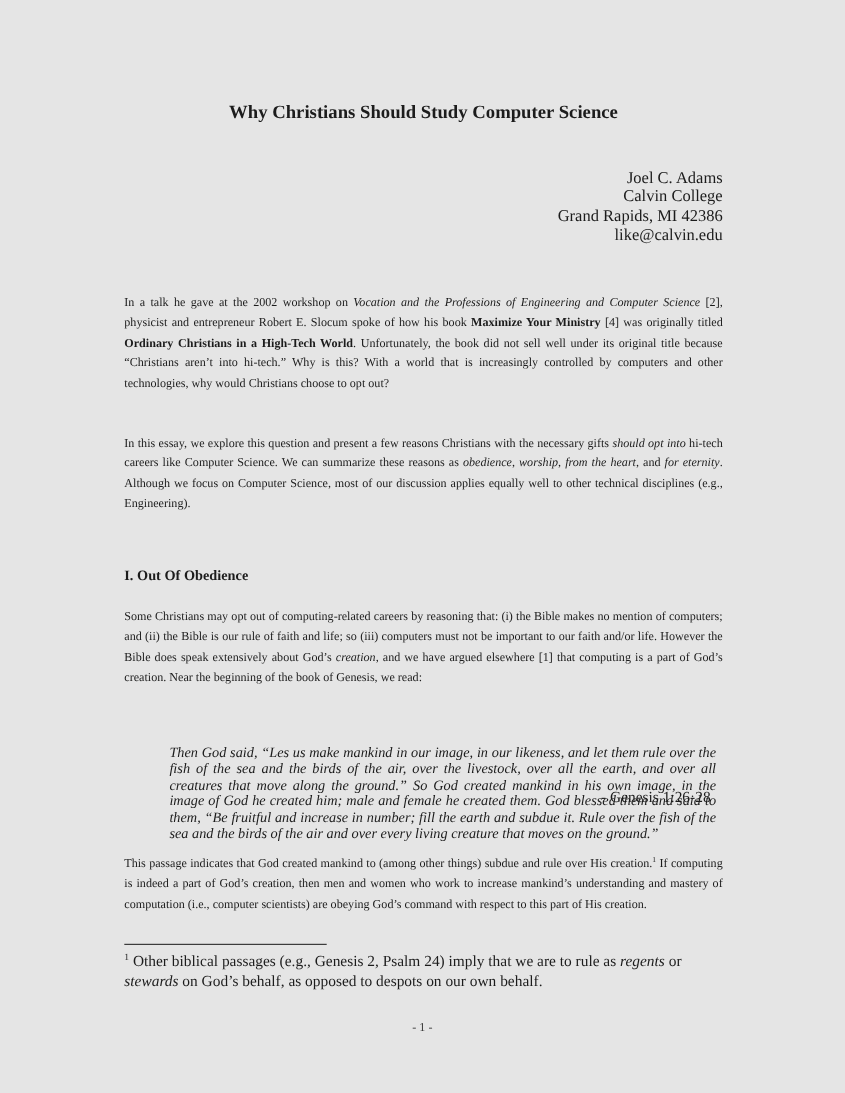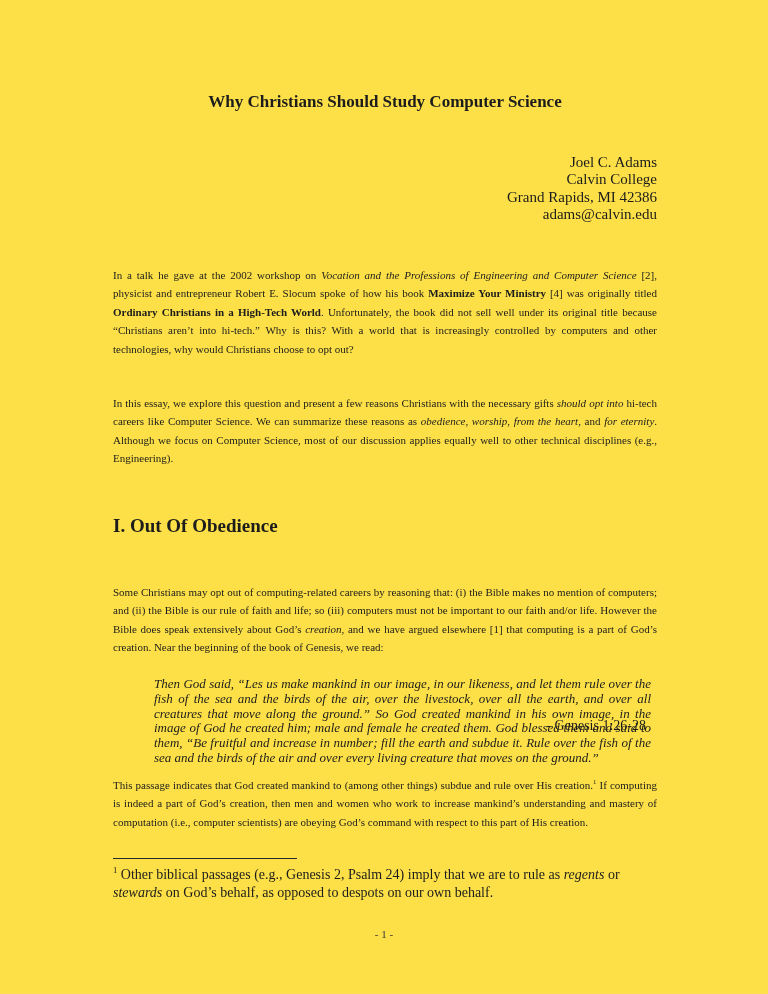--- a/index.html
+++ b/index.html
@@ -4,21 +4,21 @@
 <style>
   html, body {
     margin: 0;
     padding: 0;
     background: #ffffff;
   }
   .page {
     position: relative;
     width: 768px;
     height: 994px;
-    background: #fde047;
+    background: #e5e5e5;
     font-family: "Liberation Serif", "DejaVu Serif", serif;
     color: #1c1c1c;
     overflow: hidden;
   }
   .abs { position: absolute; left: 113px; width: 544px; }
 
   .title-block {
     top: 91px;
     text-align: center;
     font-weight: bold;
@@ -32,27 +32,27 @@
     line-height: 17.4px;
   }
   .body-par {
     margin: 0;
     font-size: 11px;
     line-height: 18.4px;
     text-align: justify;
   }
   .p1 { top: 266px; }
   .p2 { top: 394px; }
-  .p3 { top: 552px; margin-top: 31px; }
+  .p3 { top: 552px; }
   .p4 { top: 776px; font-family: Liberation Serif, serif; }
 
   .section-heading {
     top: 515px;
     margin: 0;
-    font-size: 19px;
+    font-size: 13px;
     font-weight: bold;
   }
   .scripture-quote {
     top: 659px;
     left: 136px;
     width: 497px;
     margin: 18px;
     font-size: 13px;
     line-height: 14.8px;
     font-style: italic;
@@ -99,21 +99,21 @@
 <div class="page">
 
   <header class="abs title-block">
     <div>Why Christians Should Study Computer Science</div>
   </header>
 
   <div class="abs author-block">
     <div>Joel C. Adams</div>
     <div>Calvin College</div>
     <div>Grand Rapids, MI 42386</div>
-    <div>adams@calvin.edu</div>
+    <div>like@calvin.edu</div>
   </div>
 
   <p class="abs body-par p1"><span class="run-normal">In a talk he gave at the 2002 workshop on </span><span class="run-italic">Vocation and the Professions of Engineering and Computer Science</span><span class="run-normal"> [2], physicist and entrepreneur Robert E. Slocum spoke of how his book </span><span class="run-bold">Maximize Your Ministry</span><span class="run-normal"> [4] was originally titled </span><span class="run-bold">Ordinary Christians in a High-Tech World</span><span class="run-normal">.  Unfortunately, the book did not sell well under its original title because “Christians aren’t into hi-tech.”  Why is this?  With a world that is increasingly controlled by computers and other technologies, why would Christians choose to opt out?</span></p>
 
   <p class="abs body-par p2"><span class="run-normal">In this essay, we explore this question and present a few reasons Christians with the necessary gifts </span><span class="run-italic">should opt into</span><span class="run-normal"> hi-tech careers like Computer Science.  We can summarize these reasons as </span><span class="run-italic">obedience</span><span class="run-normal">, </span><span class="run-italic">worship</span><span class="run-normal">, </span><span class="run-italic">from the heart</span><span class="run-normal">, and </span><span class="run-italic">for eternity</span><span class="run-normal">.  Although we focus on Computer Science, most of our discussion applies equally well to other technical disciplines (e.g., Engineering).</span></p>
 
   <h2 class="abs section-heading">I. Out Of Obedience</h2>
 
   <p class="abs body-par p3"><span class="run-normal">Some Christians may opt out of computing-related careers by reasoning that: (i) the Bible makes no mention of computers; and (ii) the Bible is our rule of faith and life; so (iii) computers must not be important to our faith and/or life.  However the Bible does speak extensively about God’s </span><span class="run-italic">creation</span><span class="run-normal">, and we have argued elsewhere [1] that computing is a part of God’s creation.  Near the beginning of the book of Genesis, we read:</span></p>
 

